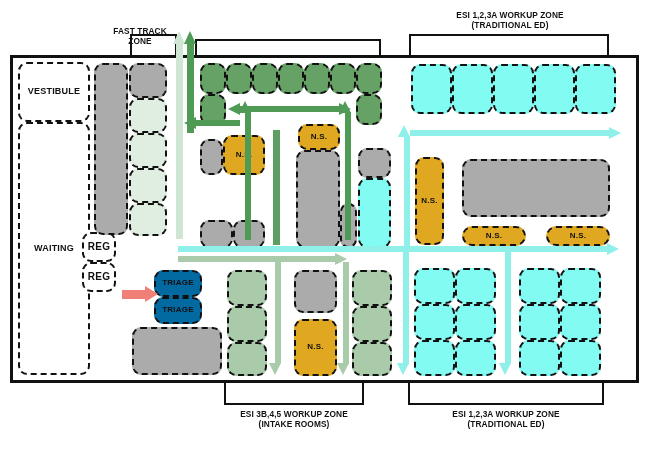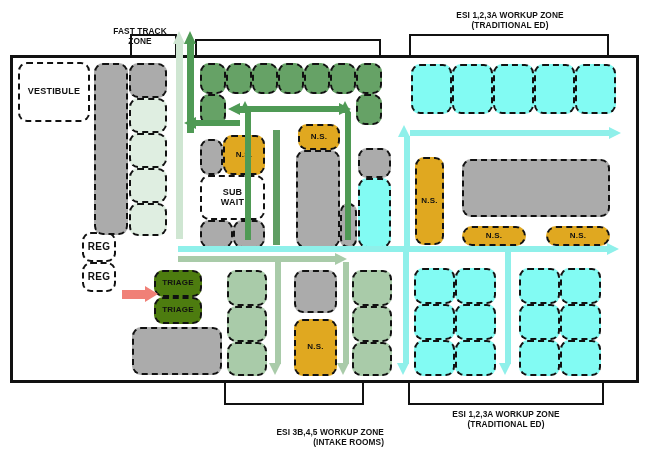--- a/index.html
+++ b/index.html
@@ -35,21 +35,21 @@
   .room .lbl{pointer-events:none;}
 
   
   .c-white{background:#ffffff;}
   .c-gray{background:#ababab;}
   .c-palegreen{background:#dfeee1;}
   .c-green{background:#66a266;}
   .c-sage{background:#a9cba9;}
   .c-cyan{background:#82fbf3;}
   .c-orange{background:#e0a820;}
-  .c-red{background:#4d7c0f;}
+  .c-red{background:#0369a1;}
 
   
   .bracket{position:absolute;box-sizing:border-box;}
   .bracket.top{
     border-left:2.6px solid #111111;
     border-right:2.6px solid #111111;
     border-top:2.6px solid #111111;
   }
   .bracket.bottom{
     border-left:2.6px solid #111111;
@@ -86,31 +86,34 @@
 ZONE</div>
   <div class="bracket top" style="left:130px;top:34px;width:47px;height:22px;"></div>
 
   <div class="bracket top" style="left:195px;top:39px;width:186px;height:17px;"></div>
 
   <div class="zone-label" style="left:404px;top:10px;width:212px;">ESI 1,2,3A WORKUP ZONE
 (TRADITIONAL ED)</div>
   <div class="bracket top" style="left:409px;top:34px;width:200px;height:22px;"></div>
 
   <div class="bracket bottom" style="left:224px;top:383px;width:140px;height:22px;"></div>
-  <div class="zone-label" style="left:204px;top:427px;width:180px;text-align:right;">ESI 3B,4,5 WORKUP ZONE
+  <div class="zone-label" style="left:204px;top:409px;width:180px;">ESI 3B,4,5 WORKUP ZONE
 (INTAKE ROOMS)</div>
 
   <div class="bracket bottom" style="left:408px;top:383px;width:196px;height:22px;"></div>
   <div class="zone-label" style="left:400px;top:409px;width:212px;">ESI 1,2,3A WORKUP ZONE
 (TRADITIONAL ED)</div>
 
   <div class="abs dept-outline" style="left:10px;top:55px;width:629px;height:328px;"></div>
 
   <div class="room c-white t-big" style="left:18px;top:62px;width:72px;height:60px;">
     <span class="lbl">VESTIBULE</span>
+  </div>
+  <div class="room c-white t-big" style="left:18px;top:122px;width:72px;height:253px;">
+    <span class="lbl">WAITING</span>
   </div>
 
   <div class="room c-white t-sm" style="left:82px;top:232px;width:34px;height:30px;">
     <span class="lbl">REG</span>
   </div>
   <div class="room c-white t-sm" style="left:82px;top:262px;width:34px;height:30px;">
     <span class="lbl">REG</span>
   </div>
 
   <div class="room c-gray" style="left:94px;top:63px;width:34px;height:172px;"></div>
@@ -128,24 +131,20 @@
   <div class="room c-green" style="left:304px;top:63px;width:26px;height:31px;"></div>
   <div class="room c-green" style="left:330px;top:63px;width:26px;height:31px;"></div>
   <div class="room c-green" style="left:356px;top:63px;width:26px;height:31px;"></div>
   <div class="room c-green" style="left:200px;top:94px;width:26px;height:31px;"></div>
   <div class="room c-green" style="left:356px;top:94px;width:26px;height:31px;"></div>
 
   <div class="room c-gray" style="left:200px;top:139px;width:23px;height:36px;"></div>
   <div class="room c-orange t-mid" style="left:223px;top:135px;width:42px;height:40px;">
     <span class="lbl">N.S.</span>
   </div>
-  <div class="room c-white t-big" style="left:200px;top:175px;width:65px;height:45px;">
-    <span class="lbl" style="white-space:pre-line;">SUB
-WAIT</span>
-  </div>
   <div class="room c-gray" style="left:200px;top:220px;width:33px;height:28px;"></div>
   <div class="room c-gray" style="left:233px;top:220px;width:32px;height:28px;"></div>
 
   <div class="room c-orange t-mid" style="left:298px;top:124px;width:42px;height:26px;">
     <span class="lbl">N.S.</span>
   </div>
   <div class="room c-gray" style="left:296px;top:150px;width:44px;height:98px;"></div>
   <div class="room c-gray" style="left:340px;top:203px;width:17px;height:45px;"></div>
 
   <div class="room c-gray" style="left:358px;top:148px;width:33px;height:30px;"></div>

